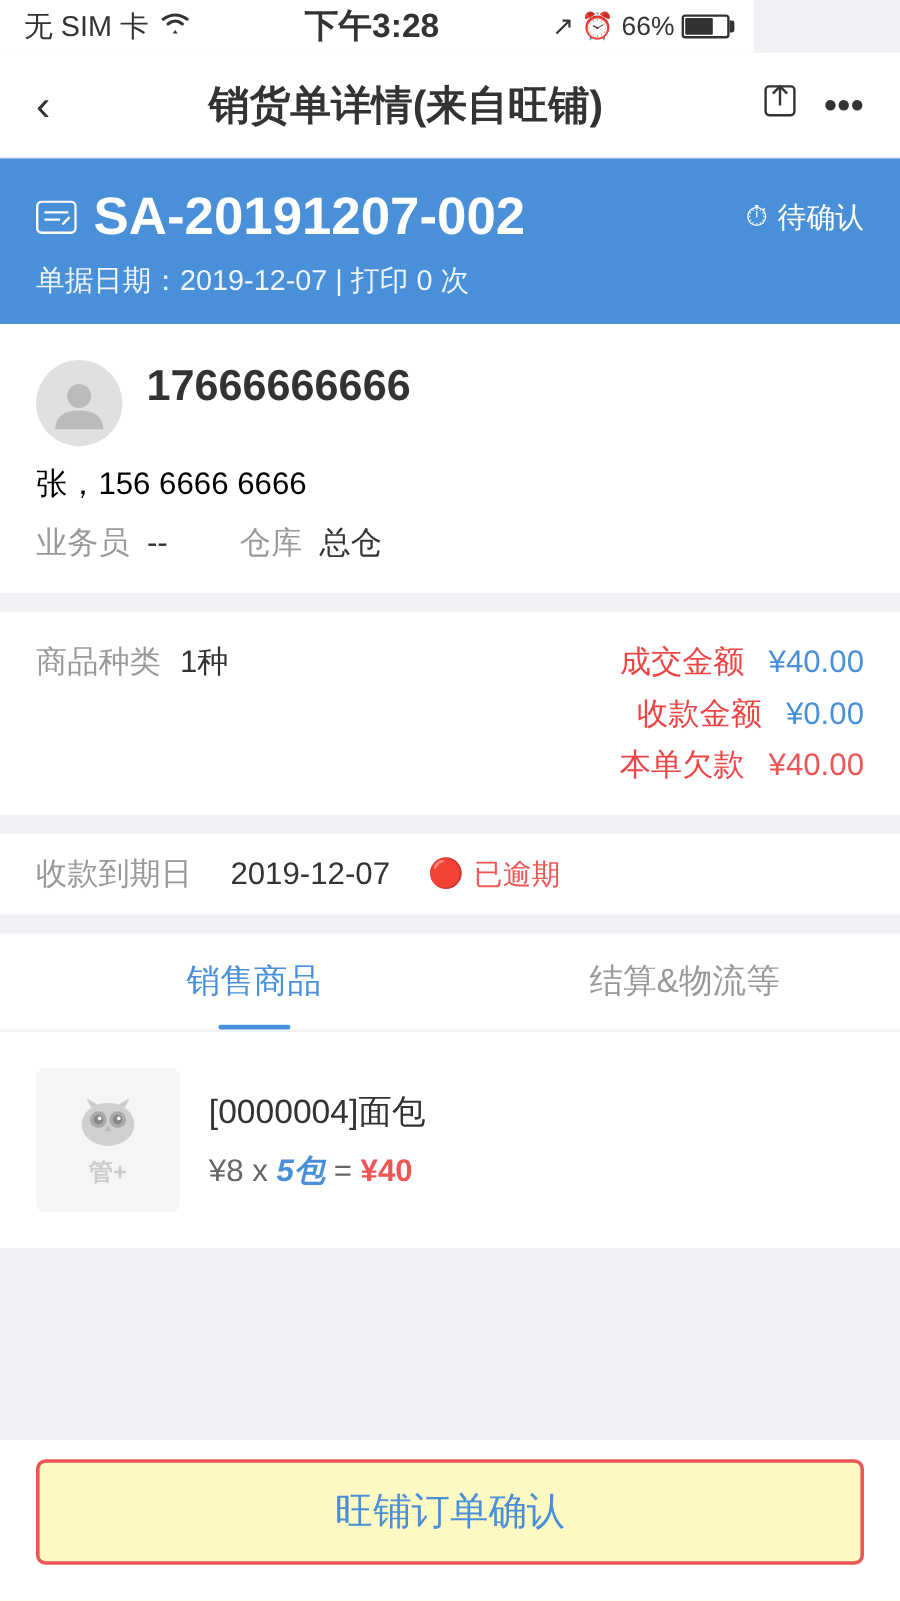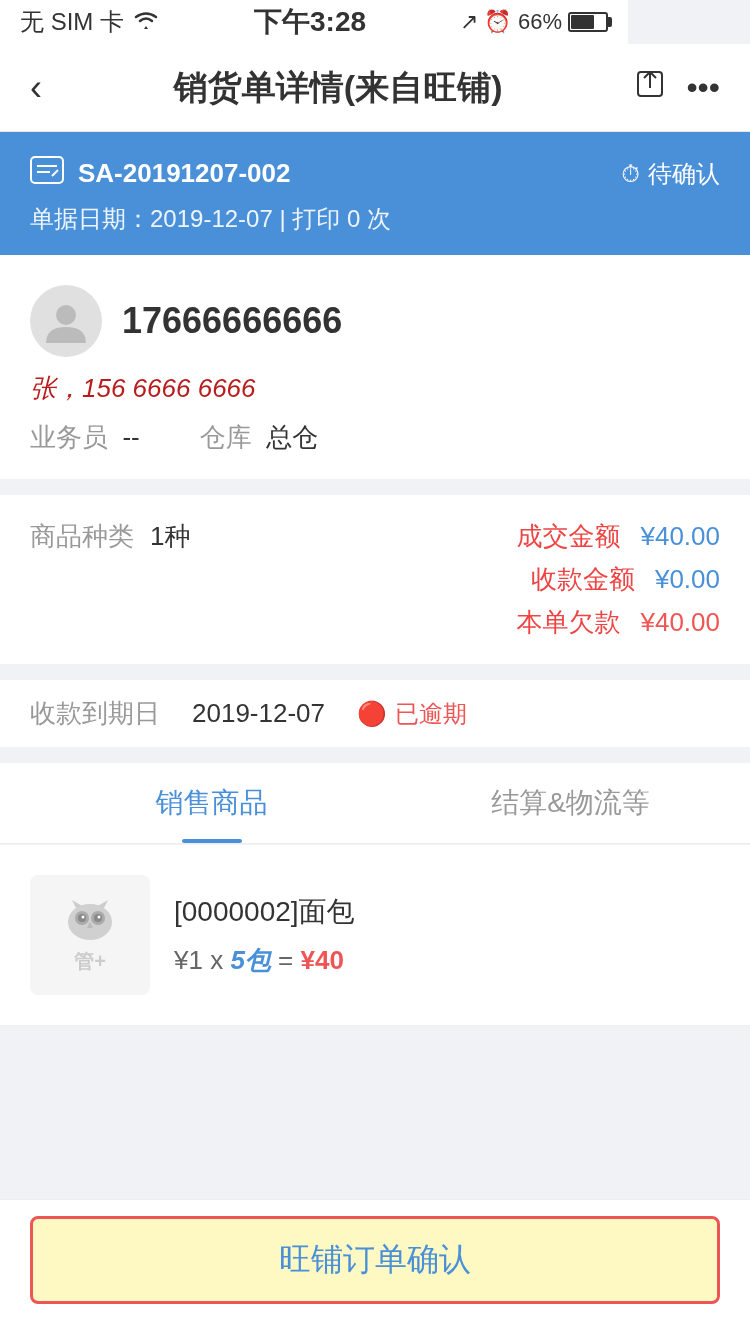--- a/index.html
+++ b/index.html
@@ -97,21 +97,21 @@
     .order-id-row {
       display: flex;
       align-items: center;
       justify-content: space-between;
       margin-bottom: 12px;
     }
     .order-id {
       display: flex;
       align-items: center;
       gap: 14px;
-      font-size: 26px;
+      font-size: 44px;
       font-weight: 700;
       color: #fff;
     }
     .order-status {
       display: flex;
       align-items: center;
       gap: 8px;
       font-size: 24px;
       color: #fff;
     }
@@ -121,21 +121,21 @@
     }
 
     
     .customer-card {
       background: #fff;
       padding: 30px 30px 24px;
       margin-bottom: 16px;
     }
     .customer-row {
       display: flex;
-      align-items: center;
+      align-items: flex-start;
       gap: 20px;
       margin-bottom: 14px;
     }
     .avatar {
       width: 72px;
       height: 72px;
       border-radius: 50%;
       background: #e0e0e0;
       display: flex;
       align-items: center;
@@ -144,23 +144,22 @@
       color: #999;
       flex-shrink: 0;
     }
     .customer-name {
       font-size: 36px;
       font-weight: 600;
       color: #333;
     }
     .customer-detail {
       font-size: 26px;
-      color: #b91c1c;
+      color: #000000;
       margin-bottom: 14px;
-      font-style: italic;
     }
     .customer-meta {
       display: flex;
       align-items: center;
       gap: 60px;
       font-size: 26px;
       color: #666;
     }
     .meta-label { color: #999; }
     .meta-value { color: #333; }
@@ -454,23 +453,23 @@
 
           <polygon points="30,26 27,32 33,32" fill="#bbb"></polygon>
 
           <polygon points="16,12 12,4 22,10" fill="#ccc"></polygon>
           <polygon points="44,12 48,4 38,10" fill="#ccc"></polygon>
         </svg>
         <span class="brand-text">管+</span>
       </div>
     </div>
     <div class="product-info">
-      <div class="product-name">[0000002]面包</div>
+      <div class="product-name">[0000004]面包</div>
       <div class="product-price">
-        <span>¥1 x </span><span class="price-highlight">5包</span><span> = </span><span class="price-result">¥40</span>
+        <span>¥8 x </span><span class="price-highlight">5包</span><span> = </span><span class="price-result">¥40</span>
       </div>
     </div>
   </div>
 </div>
 
 <div class="content-area" style="height: 280px;"></div>
 
 <div class="bottom-bar">
   <button class="confirm-btn">旺铺订单确认</button>
 </div>

